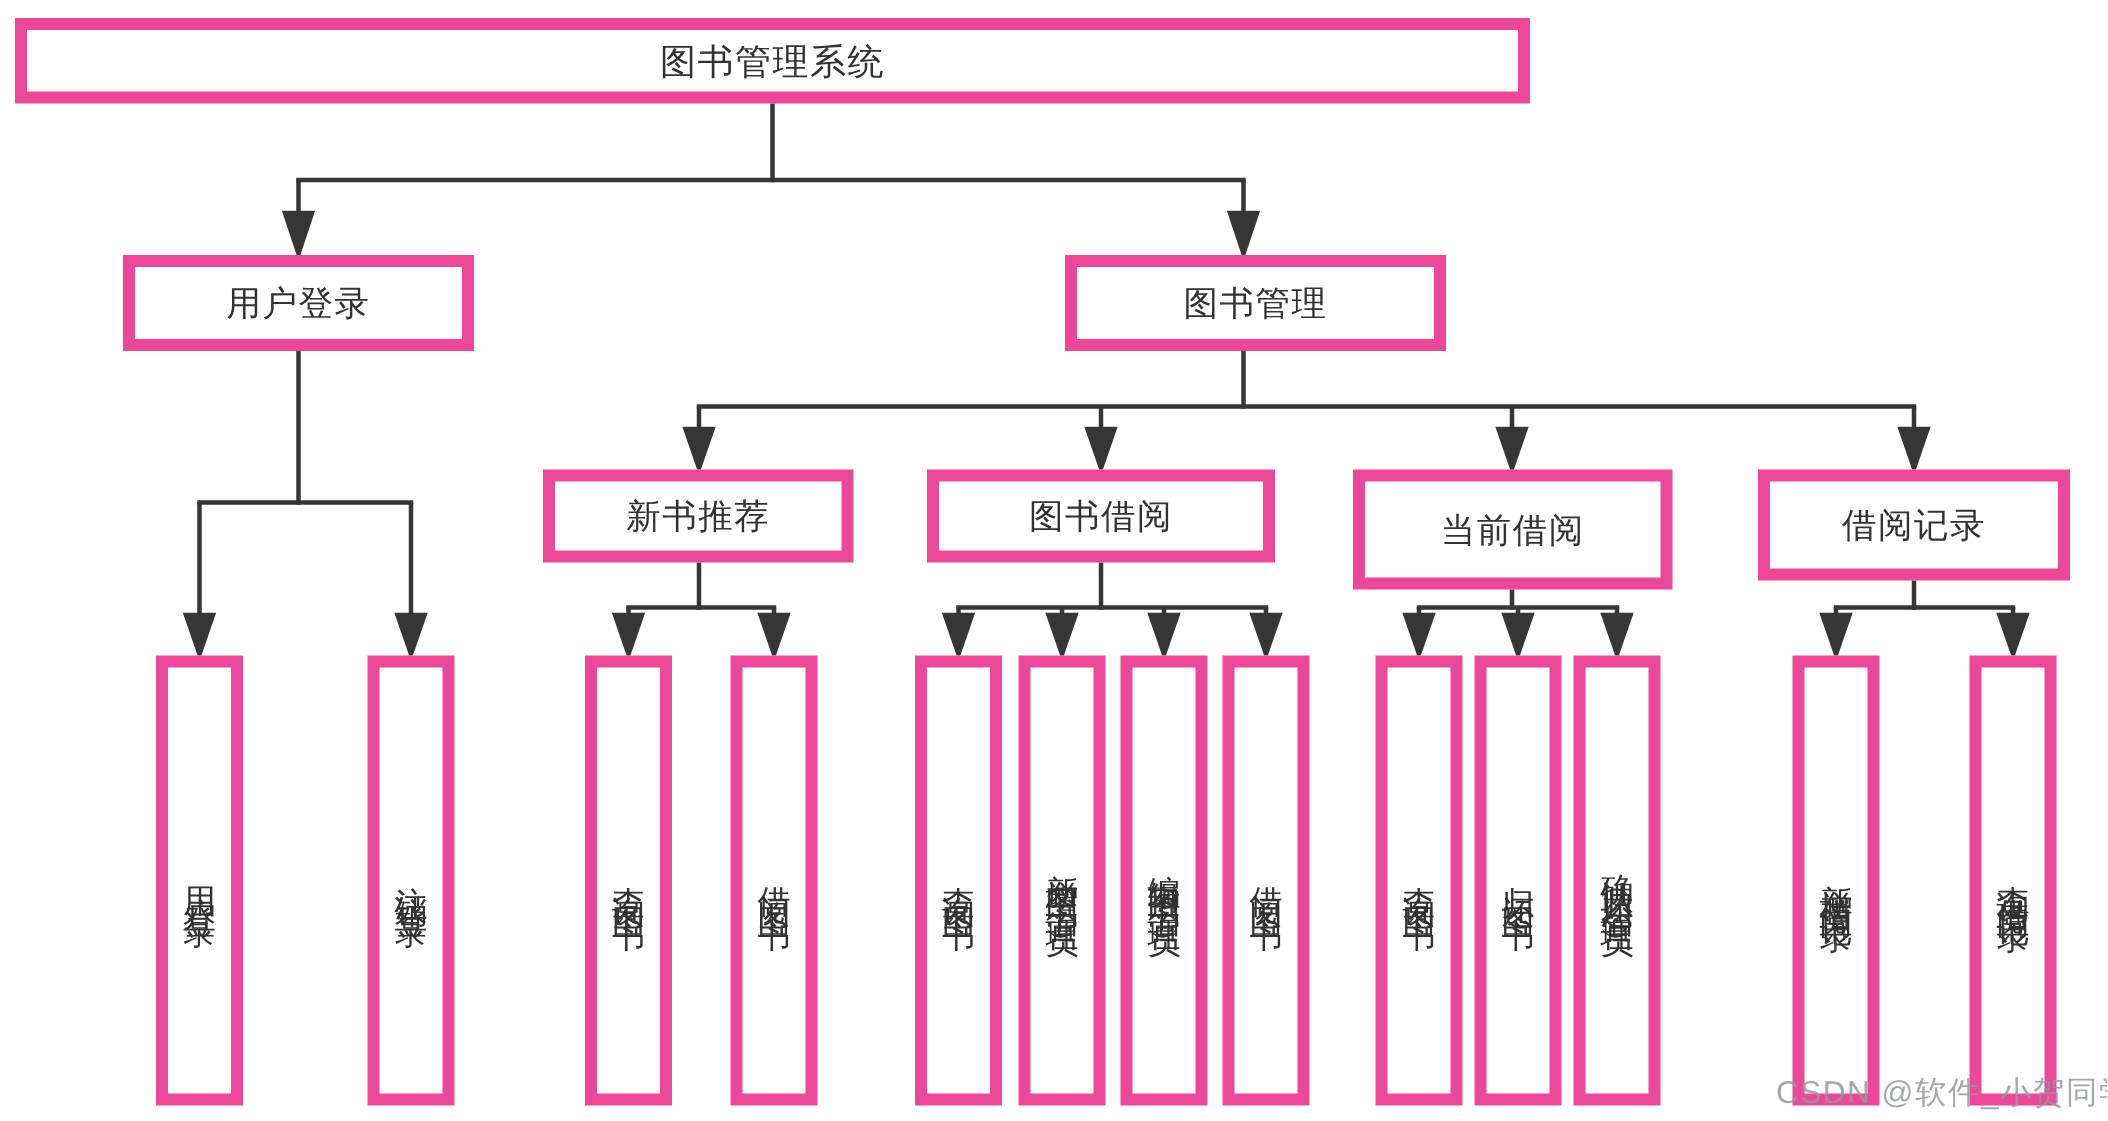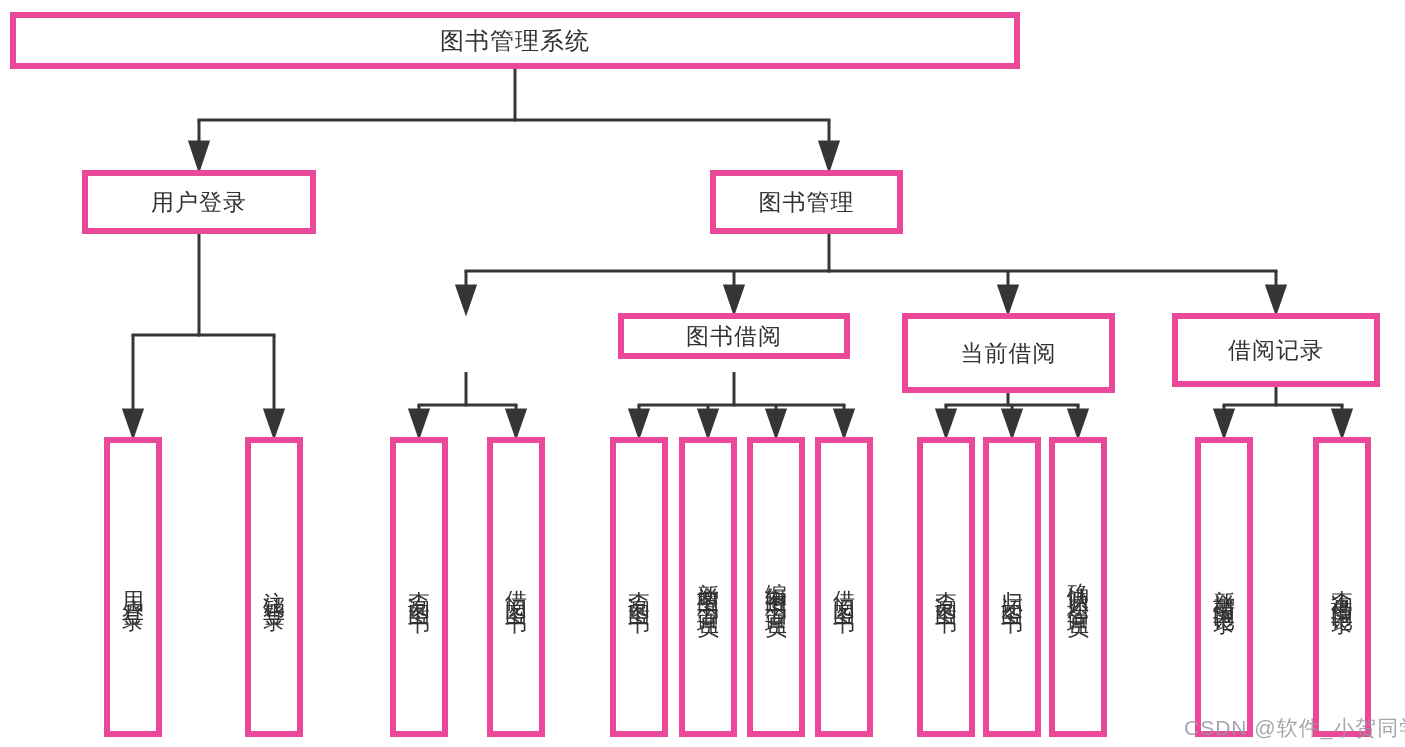--- a/index.html
+++ b/index.html
@@ -3,21 +3,21 @@
 <meta charset="utf-8">
 <style>
   html,body{margin:0;padding:0;background:#ffffff;}
   .canvas{
     position:relative;width:1405px;height:747px;background:#ffffff;
     font-family:"Liberation Sans","DejaVu Sans",sans-serif;color:#323232;
     overflow:hidden;
   }
   svg.connectors{position:absolute;left:0;top:0;z-index:0;}
   .box{
-    position:absolute;background:#ffffff;border:6px solid #ec4899;
+    position:absolute;background:#ffffff;border:8px solid #ec4899;
     box-sizing:border-box;display:flex;align-items:center;justify-content:center;
     z-index:1;
   }
   .h-label{font-size:23px;letter-spacing:1px;white-space:nowrap;}
   .root .h-label{font-size:24px;}
   .leaf{width:58px;top:437px;height:300px;}
   .v-label{
     writing-mode:vertical-rl;text-orientation:mixed;
     font-size:22px;line-height:1.0;letter-spacing:7px;white-space:nowrap;
   }
@@ -95,25 +95,28 @@
     </g>
   </svg>
 
   <div class="box root" style="left:10px;top:12px;width:1010px;height:57px">
     <span class="h-label">图书管理系统</span>
   </div>
 
   <div class="box" style="left:82px;top:170px;width:234px;height:64px">
     <span class="h-label">用户登录</span>
   </div>
-  <div class="box" style="left:710px;top:170px;width:193px;height:64px">
+  <div class="box" style="left:710px;top:170px;width:254px;height:64px">
     <span class="h-label">图书管理</span>
   </div>
 
-  <div class="box" style="left:618px;top:313px;width:232px;height:46px">
+  <div class="box" style="left:362px;top:313px;width:207px;height:62px">
+    <span class="h-label">新书推荐</span>
+  </div>
+  <div class="box" style="left:618px;top:313px;width:232px;height:62px">
     <span class="h-label">图书借阅</span>
   </div>
   <div class="box" style="left:902px;top:313px;width:213px;height:80px">
     <span class="h-label">当前借阅</span>
   </div>
   <div class="box" style="left:1172px;top:313px;width:208px;height:74px">
     <span class="h-label">借阅记录</span>
   </div>
 
   <div class="box leaf" style="left:104px">

